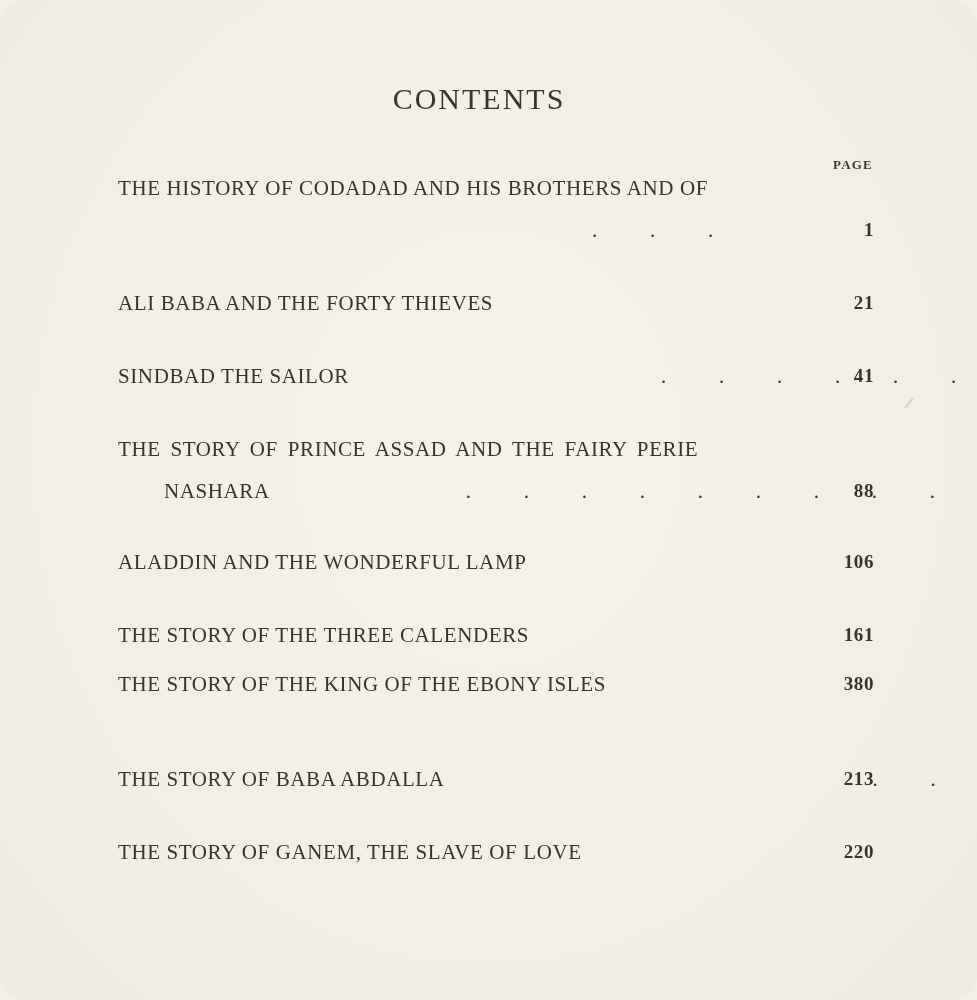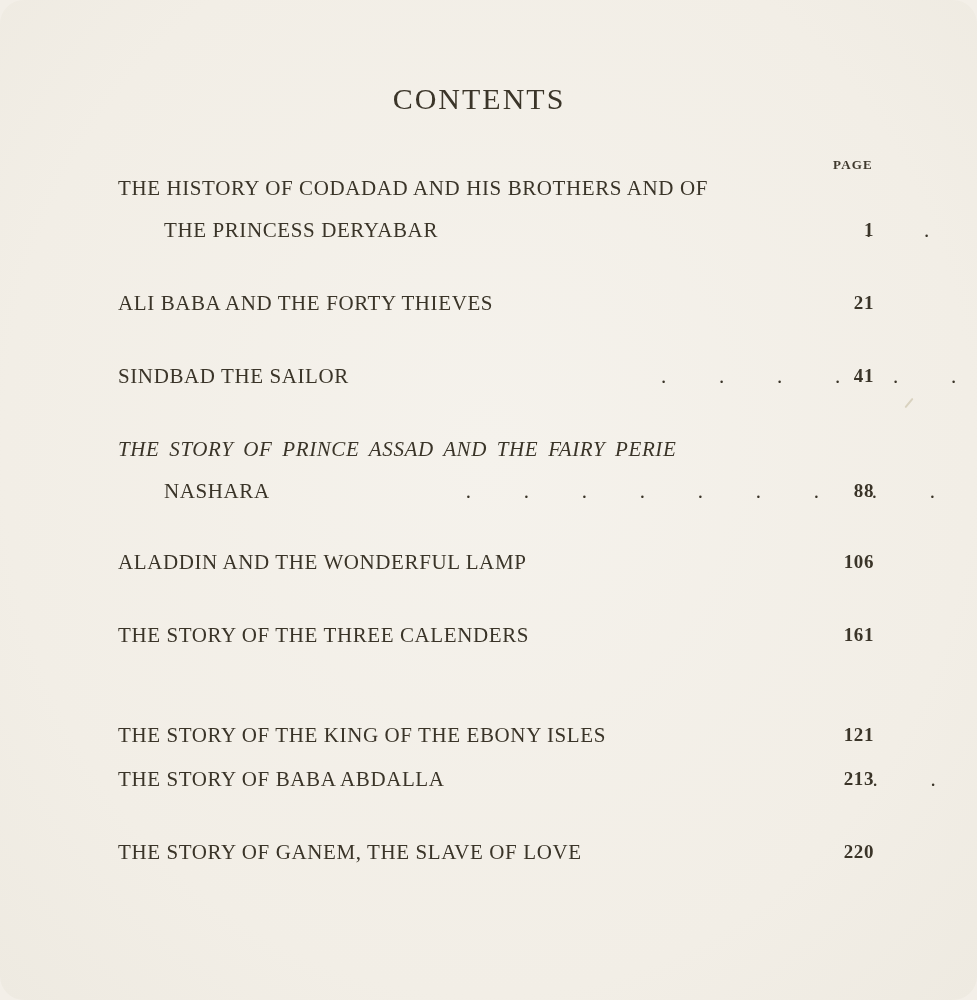--- a/index.html
+++ b/index.html
@@ -97,21 +97,20 @@
 
   <div class="title">CONTENTS</div>
 
   <div class="page-label">PAGE</div>
 
   <div class="entry" style="top:167px;">
     <div class="line">
       <span class="line-text">THE HISTORY OF CODADAD AND HIS BROTHERS AND OF</span>
     </div>
     <div class="line indent">
-      <span class="line-text">THE PRINCESS DERYABAR</span>
       <span class="dots">
         <span style="left:428px">.</span>
         <span style="left:486px">.</span>
         <span style="left:544px">.</span>
 
       </span>
       <span class="pg">1</span>
     </div>
   </div>
 
@@ -138,21 +137,21 @@
         <span style="left:602px">.</span>
         <span style="left:660px">.</span>
 
       </span>
       <span class="pg">41</span>
     </div>
   </div>
 
   <div class="entry" style="top:428px;">
     <div class="line">
-      <span class="line-text" style="word-spacing:4px;font-style:italic;">THE STORY OF PRINCE ASSAD AND THE FAIRY PERIE</span>
+      <span class="line-text" style="word-spacing:4px;">THE STORY OF PRINCE ASSAD AND THE FAIRY PERIE</span>
     </div>
     <div class="line indent">
       <span class="line-text">NASHARA</span>
       <span class="dots">
         <span style="left:196px">.</span>
         <span style="left:254px">.</span>
         <span style="left:312px">.</span>
         <span style="left:370px">.</span>
         <span style="left:428px">.</span>
         <span style="left:486px">.</span>
@@ -184,28 +183,28 @@
       <span class="dots">
         
         
         
         
       </span>
       <span class="pg">161</span>
     </div>
   </div>
 
-  <div class="entry" style="top:714px;">
+  <div class="entry" style="top:663px;">
     <div class="line">
       <span class="line-text">THE STORY OF THE KING OF THE EBONY ISLES</span>
       <span class="dots">
         
         
       </span>
-      <span class="pg">121</span>
+      <span class="pg">380</span>
     </div>
   </div>
 
   <div class="entry" style="top:758px;">
     <div class="line">
       <span class="line-text">THE STORY OF BABA ABDALLA</span>
       <span class="dots">
         <span style="left:428px">.</span>
         <span style="left:486px">.</span>
         <span style="left:544px">.</span>

